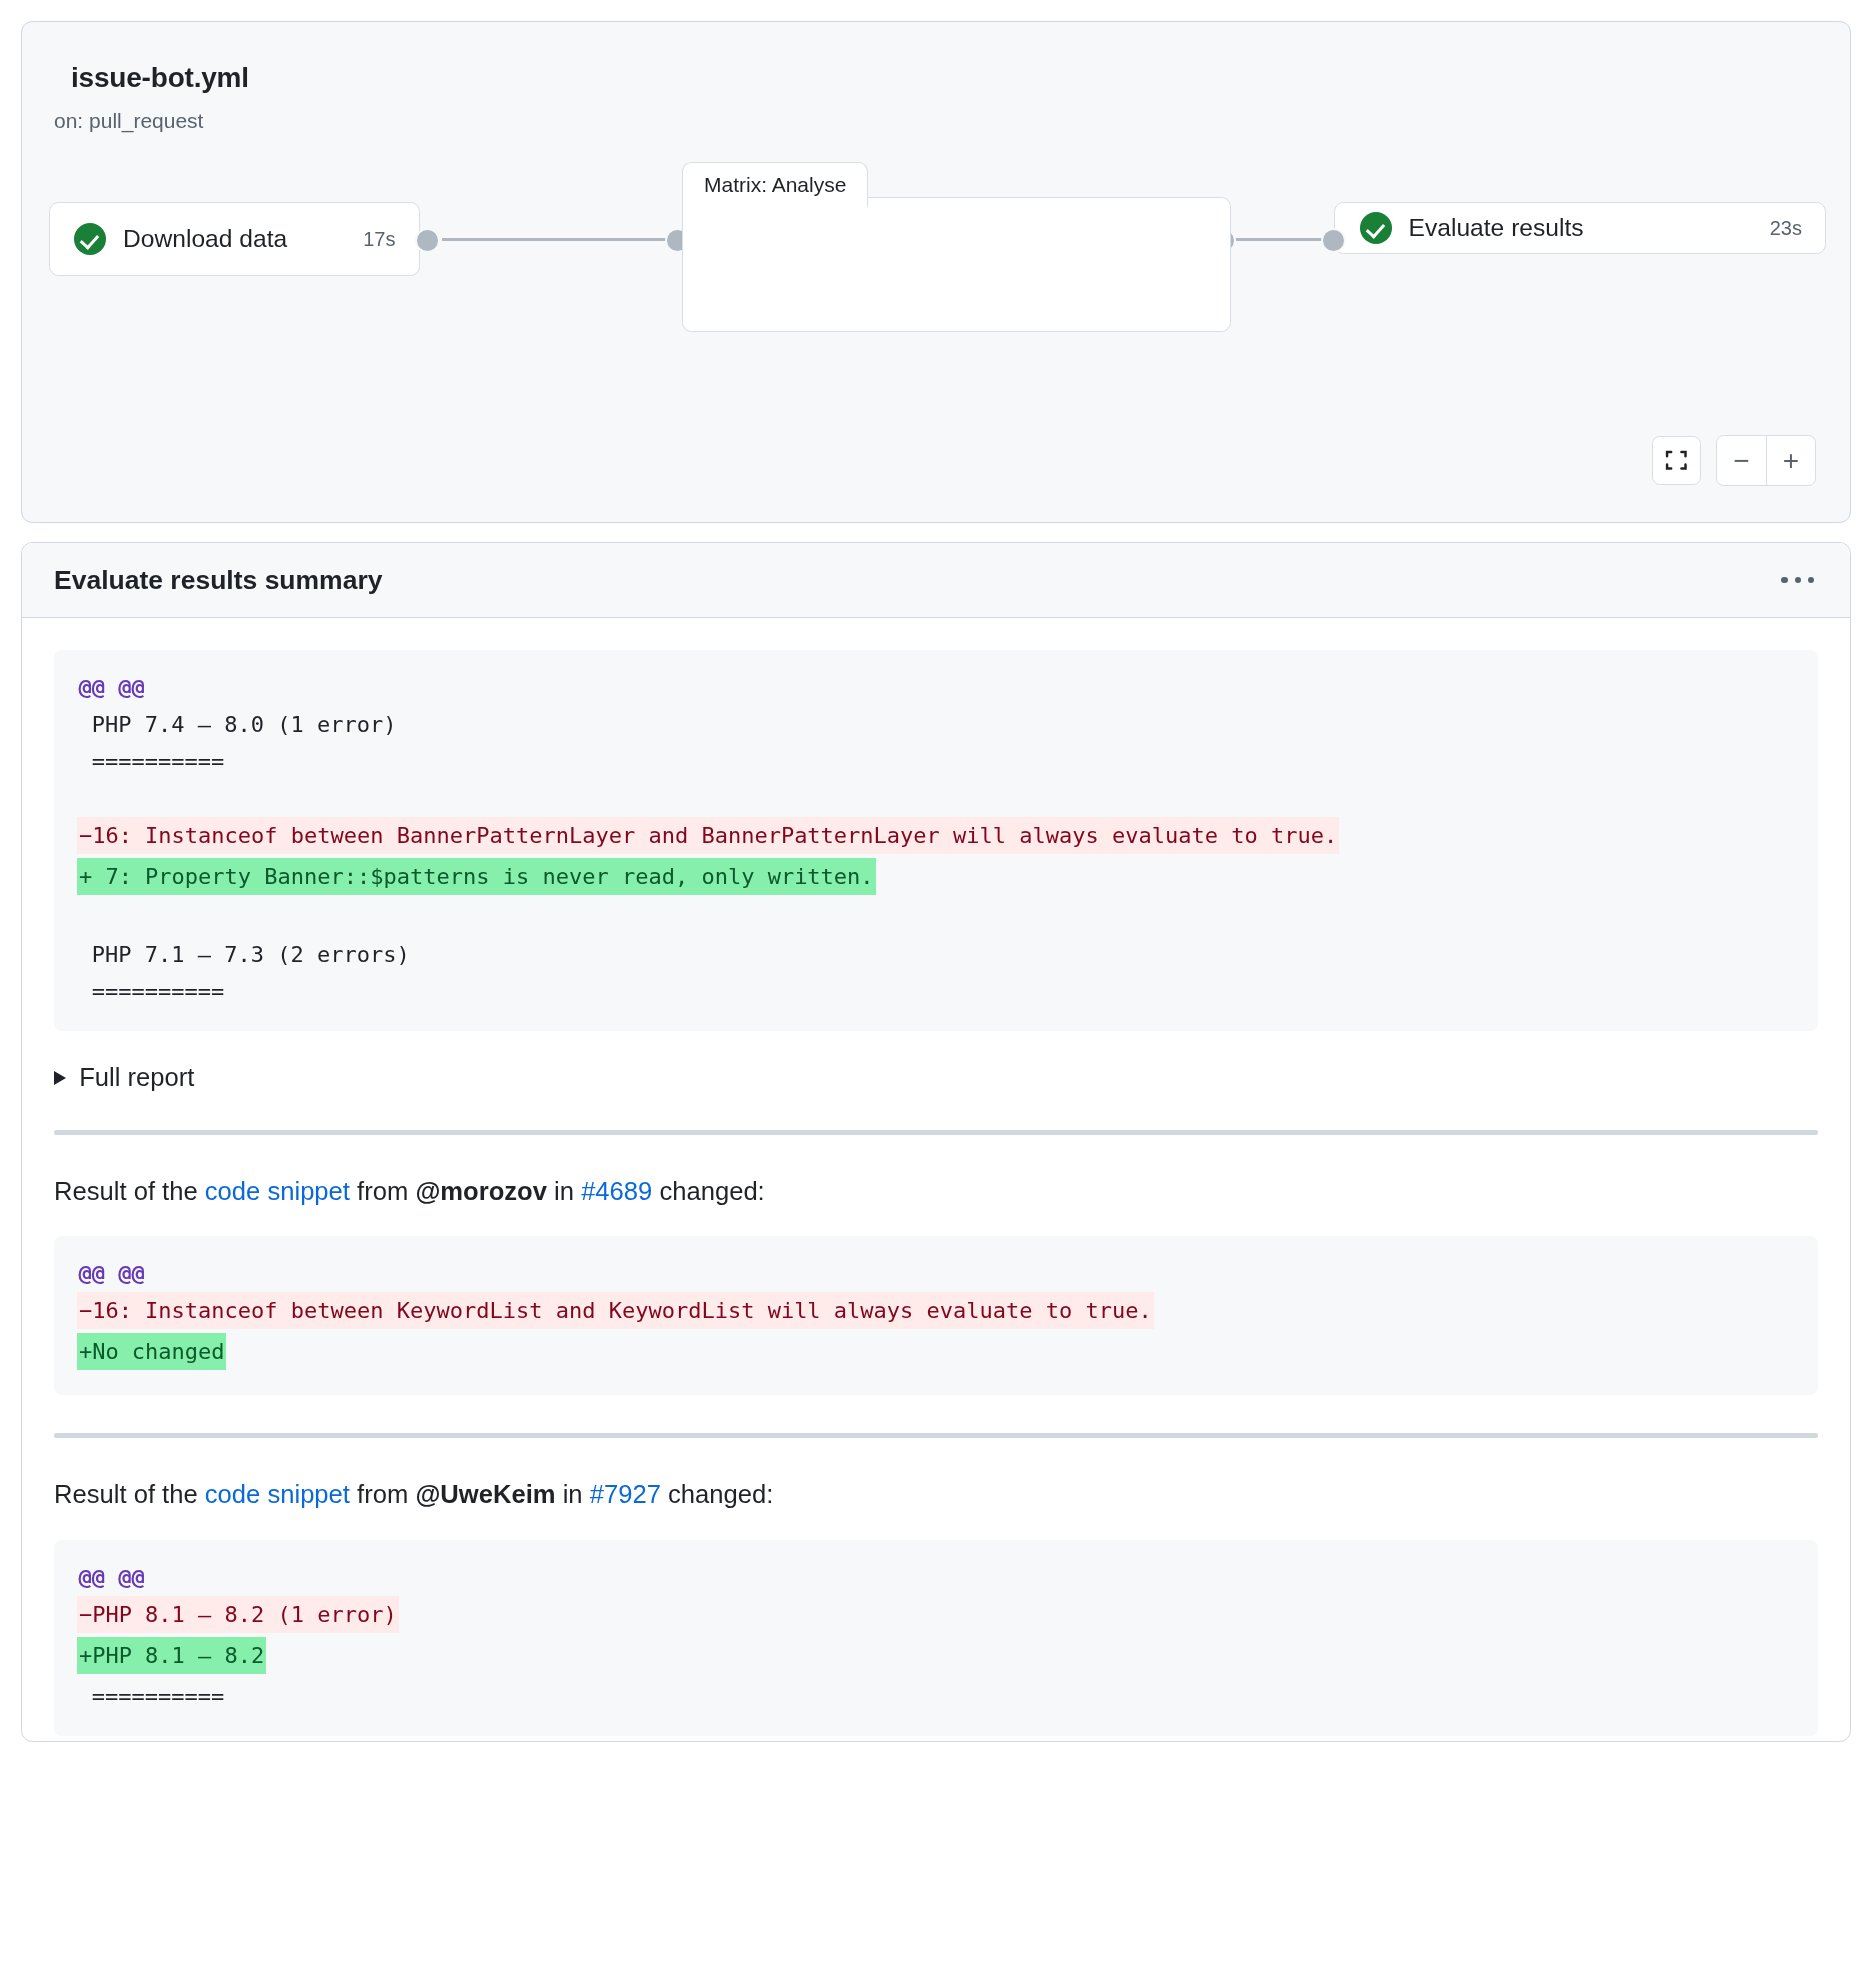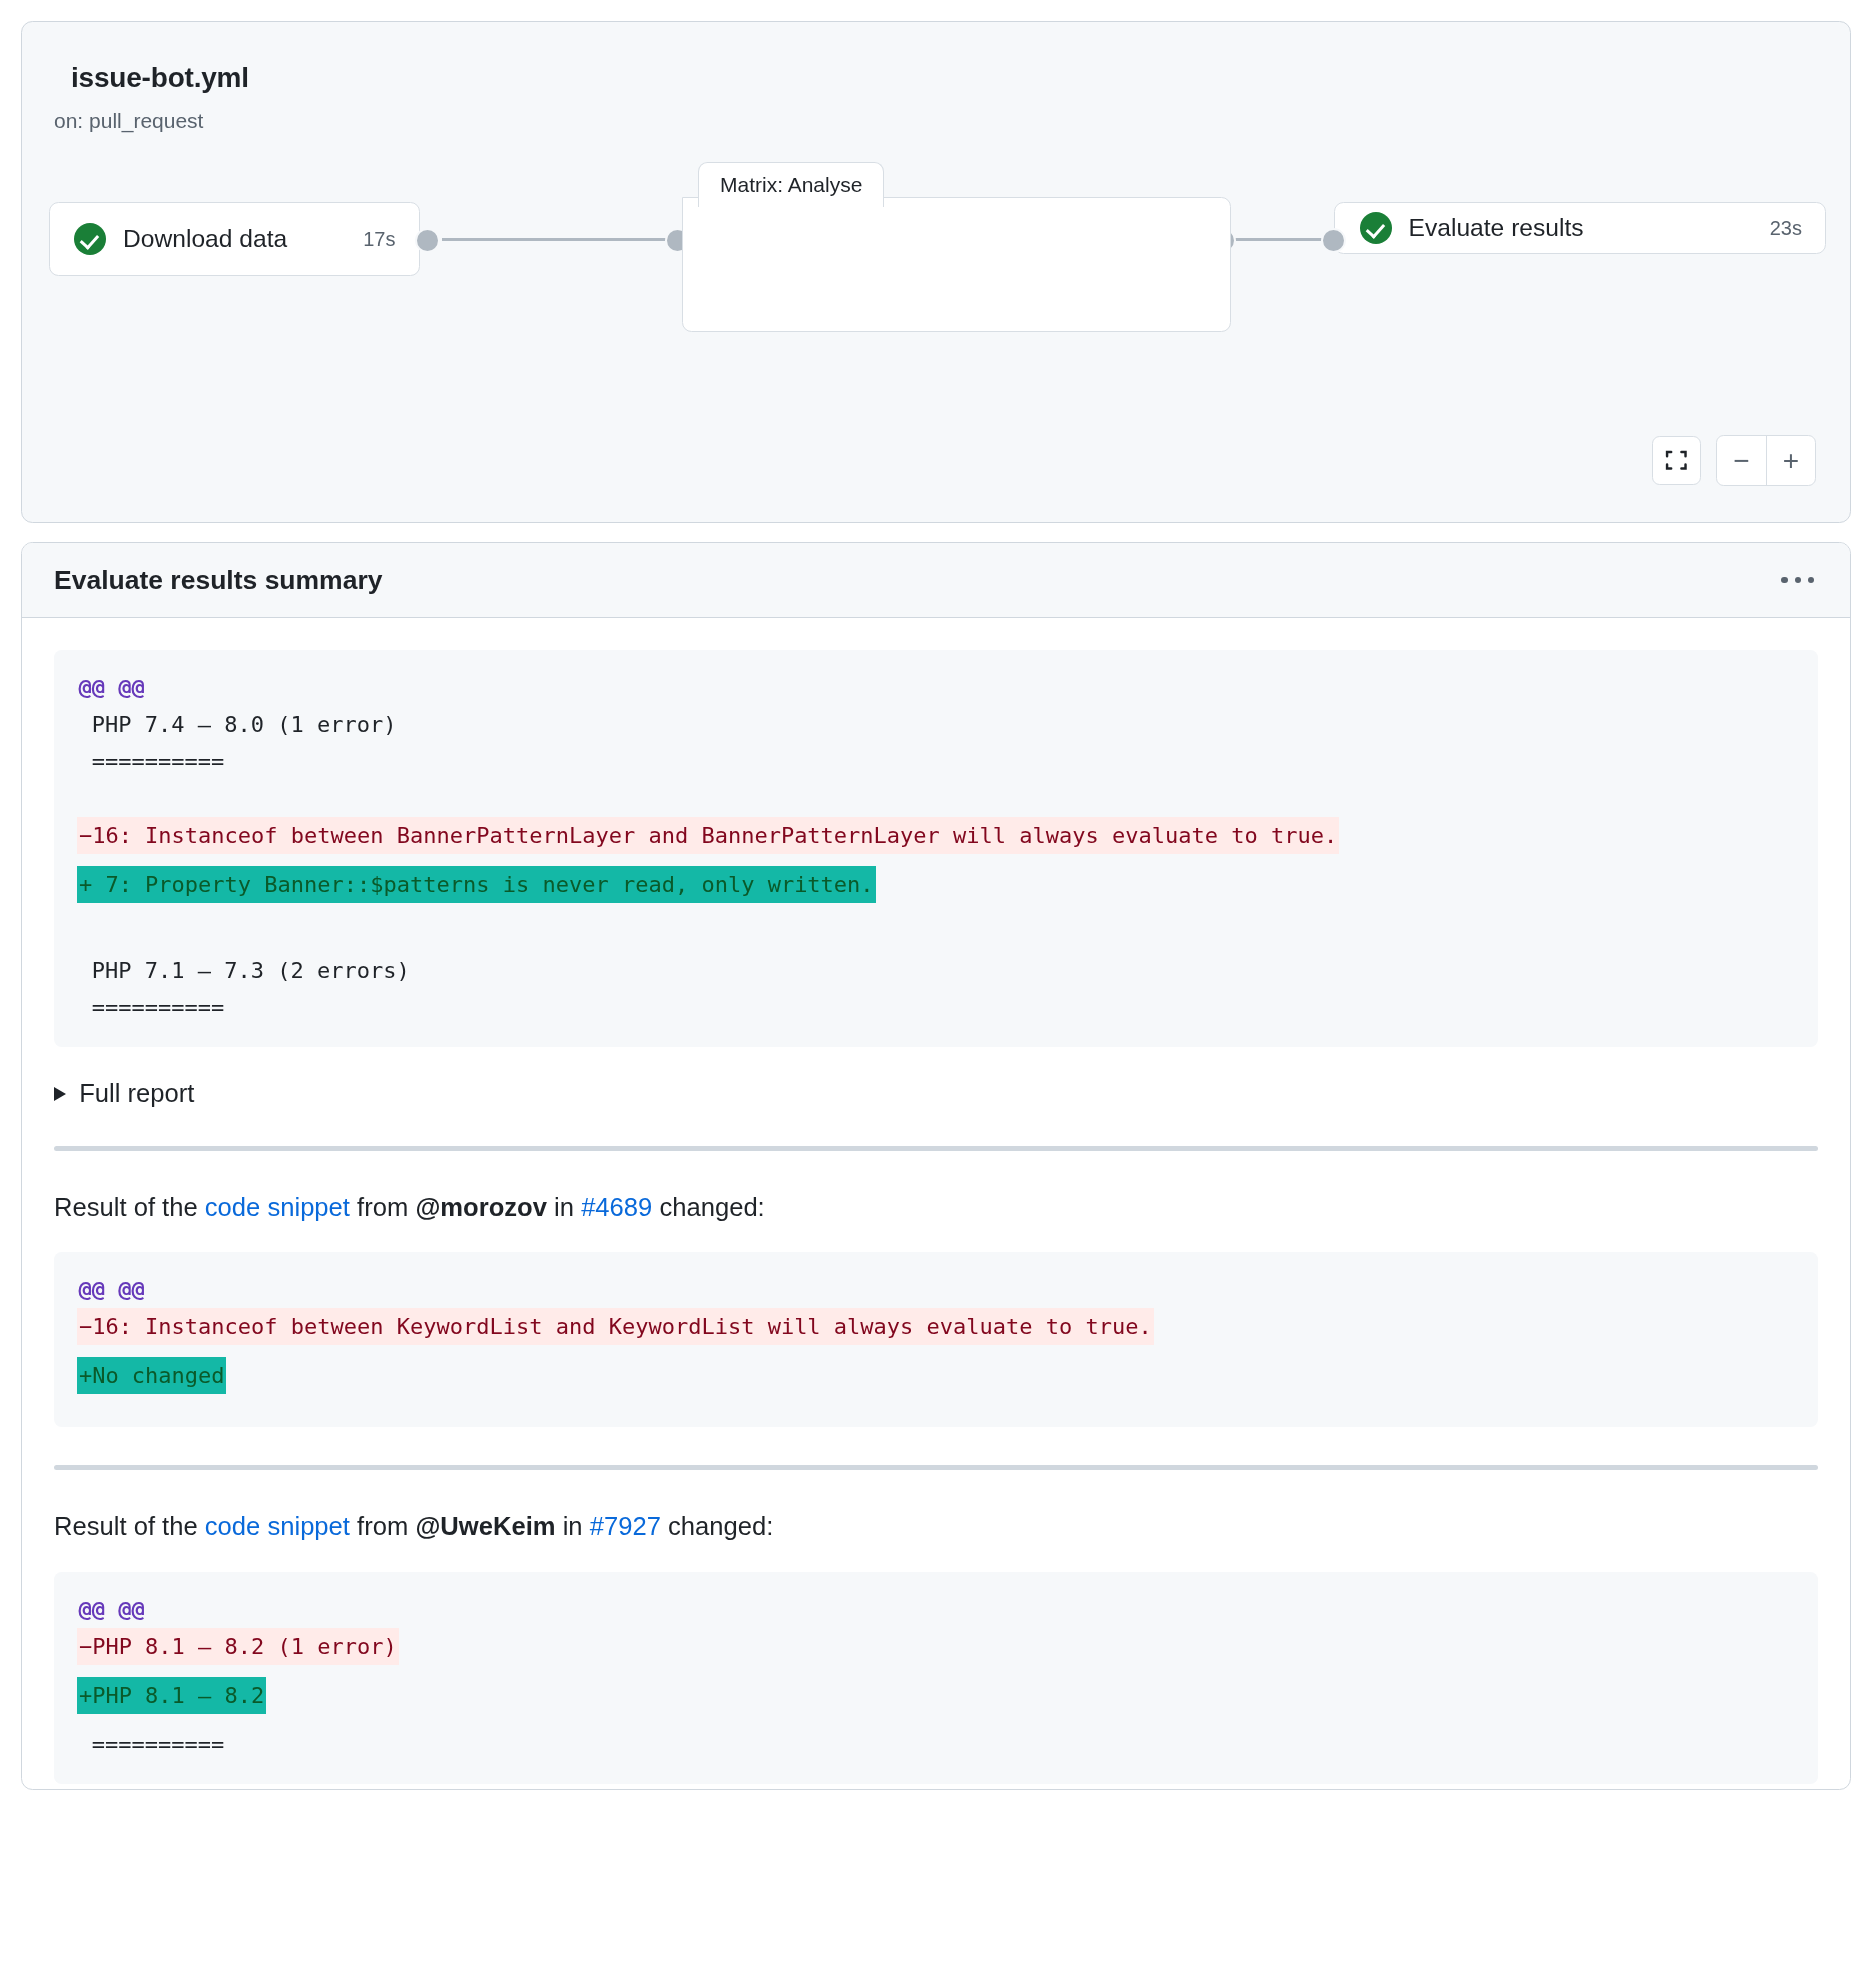--- a/index.html
+++ b/index.html
@@ -96,21 +96,21 @@
 
   .matrix-wrap {
     position: absolute;
     left: 660px;
     top: 140px;
     width: 549px;
     height: 170px;
   }
   .matrix-tab {
     position: absolute;
-    left: 16px;
+    left: 0;
     top: 0;
     height: 44px;
     padding: 0 21px;
     display: flex;
     align-items: center;
     background: #ffffff;
     border: 0.9px solid #d8dee4;
     border-bottom: none;
     border-radius: 9.5px 9.5px 0 0;
     font-size: 21px;
@@ -261,21 +261,21 @@
     margin-bottom: 5.7px;
     font-family: "DejaVu Sans Mono", "Liberation Mono", monospace;
     font-size: 22px;
     line-height: 37px;
     color: #1f2328;
     overflow: hidden;
   }
   .cl { padding: 0 24.6px; white-space: pre; }
   .cl-hunk { color: #6639ba; font-weight: 700; }
   .cl-del { background: #ffebe9; color: #82071e; display: inline-block; padding: 0 1.9px; margin: 0 23px; }
-  .cl-add { background: #14b8a6; color: #0a5a2a; display: inline-block; padding: 0 1.9px; margin: 12px 23px; }
+  .cl-add { background: #86efac; color: #0a5a2a; display: inline-block; padding: 0 1.9px; margin: 4px 23px; }
   .cl-blank { height: 37px; }
 
   .full-report {
     font-size: 25.6px;
     color: #1f2328;
     margin: 32px 0 0 0;
     display: flex;
     align-items: center;
     gap: 13.2px;
   }

